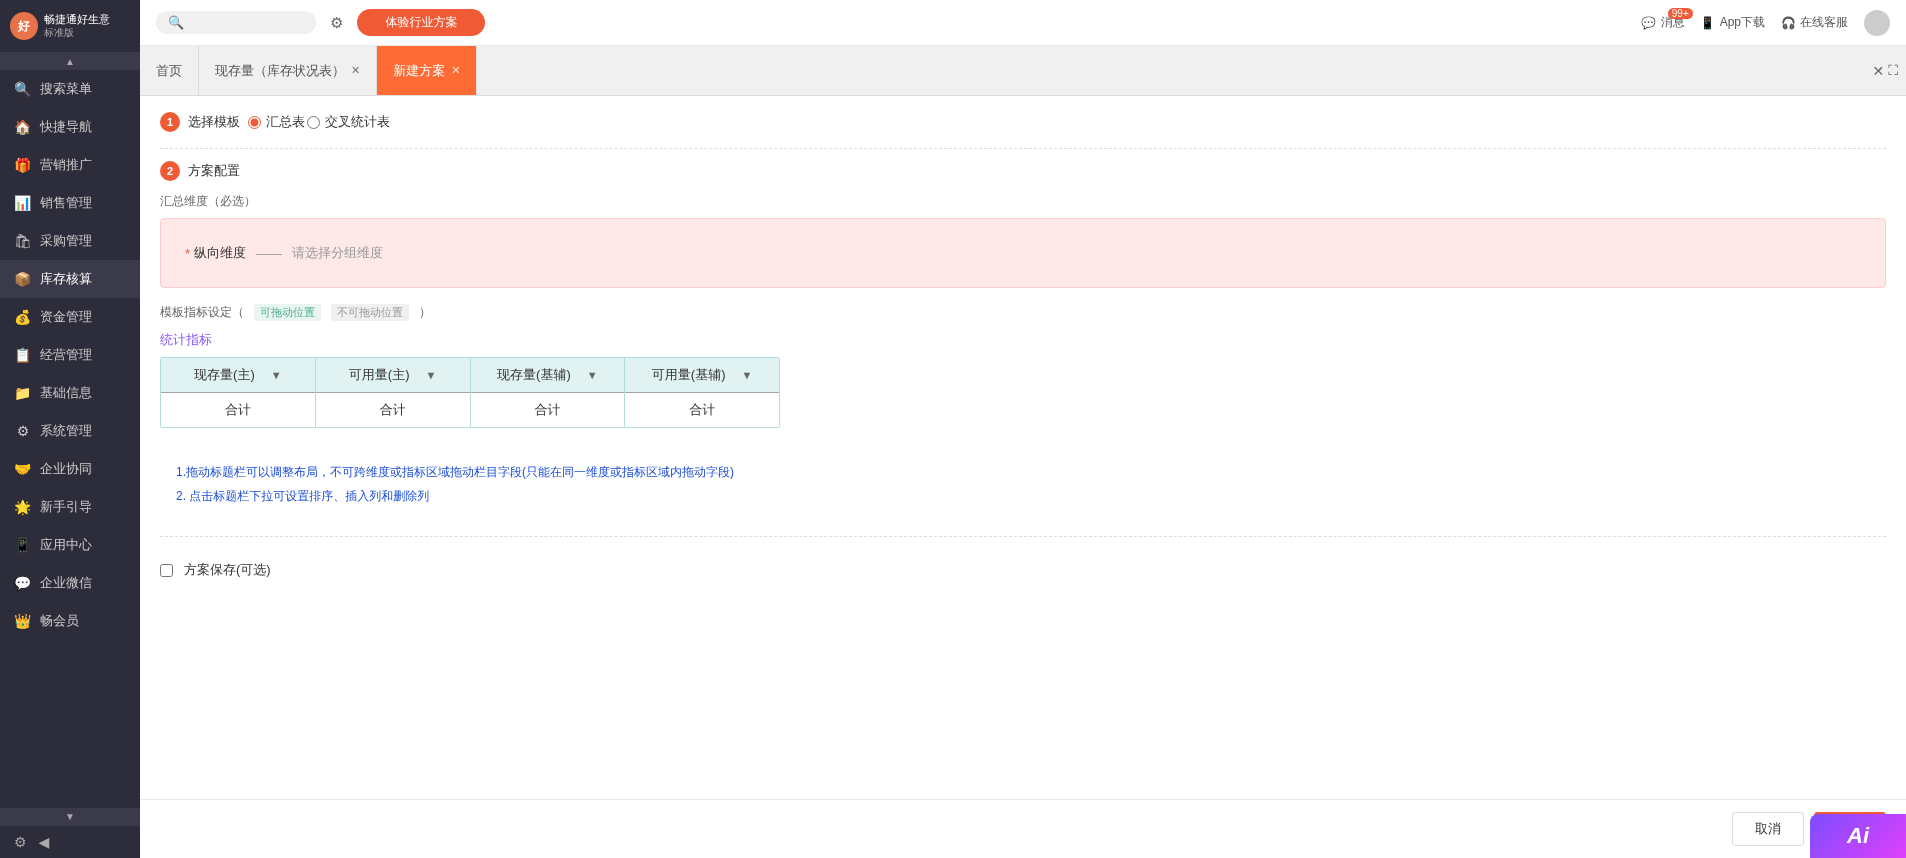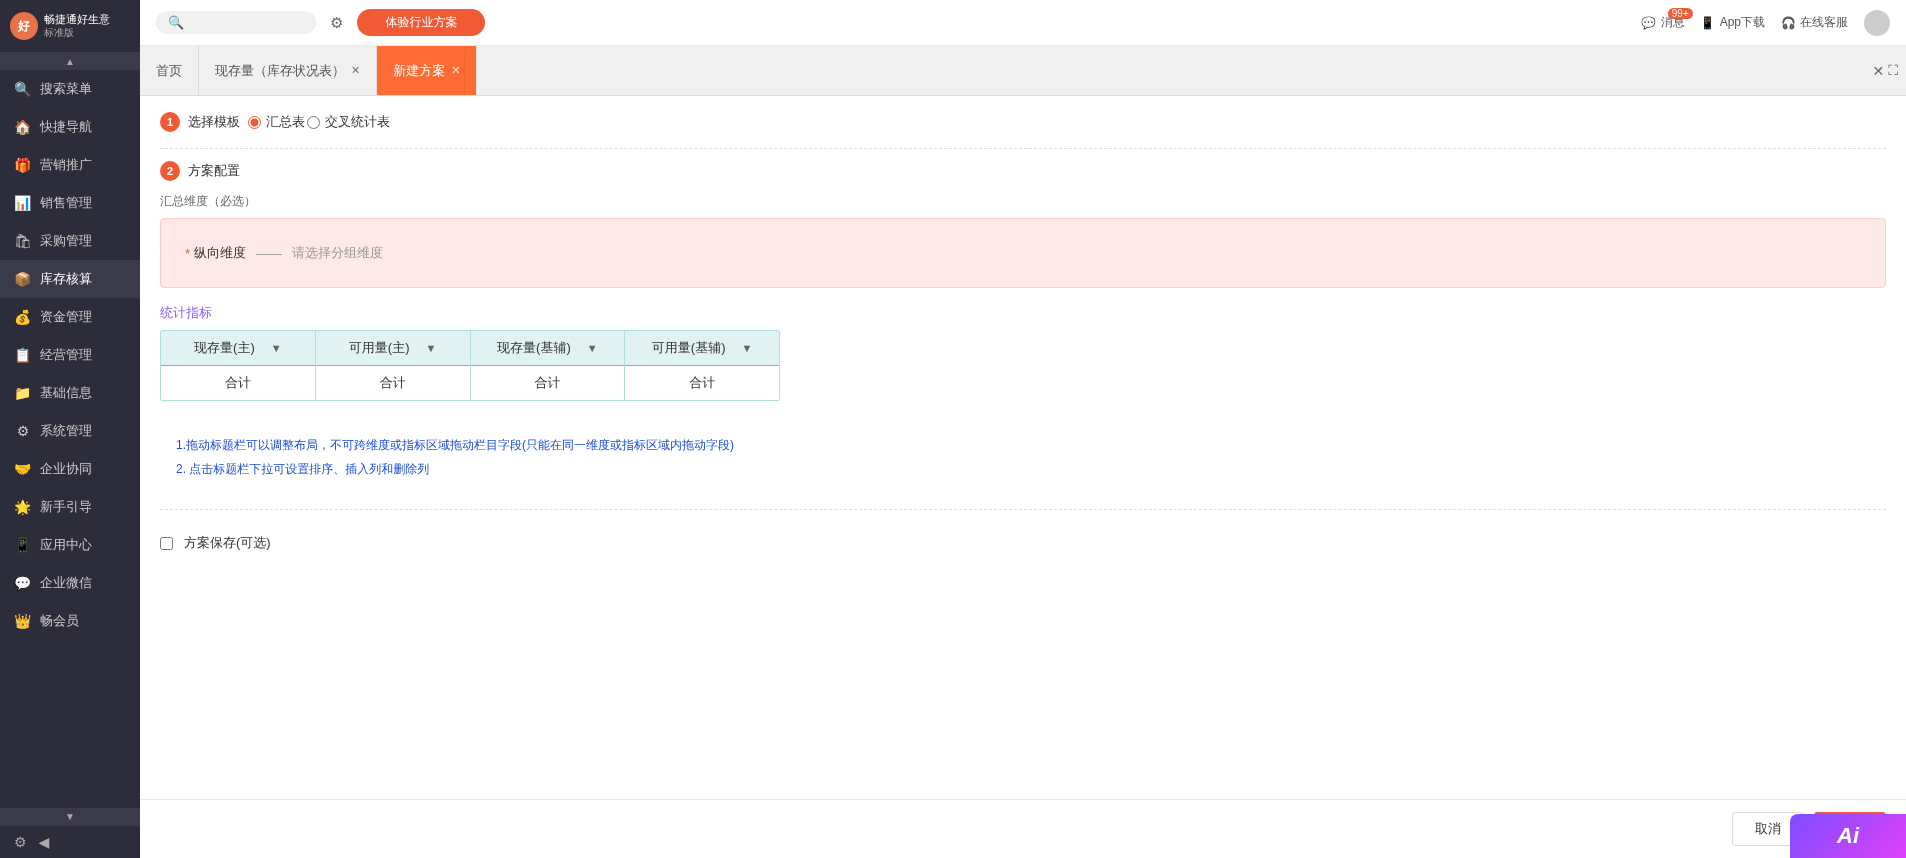--- a/index.html
+++ b/index.html
@@ -464,21 +464,21 @@
       padding: 3px;
       color: #aaa;
       font-size: 10px;
     }
 
     
     .ai-badge {
       position: fixed;
       bottom: 0;
       right: 0;
-      width: 116px;
+      width: 96px;
       height: 44px;
       background: linear-gradient(135deg, #7c4dff, #e040fb);
       color: white;
       display: flex;
       align-items: center;
       justify-content: center;
       font-size: 22px;
       font-weight: bold;
       font-style: italic;
       border-radius: 8px 0 0 0;
@@ -647,20 +647,26 @@
       <div class="indicator-config">
         <div class="dimension-label">汇总维度（必选）</div>
         <div class="dimension-box">
           <span class="dimension-required">*</span>
           <span class="dimension-field-name">纵向维度</span>
           <span class="dimension-dash">——</span>
           <span class="dimension-placeholder">请选择分组维度</span>
         </div>
       </div>
 
+      <div class="indicator-config-label">
+        <span>模板指标设定（</span>
+        <span class="draggable-badge">可拖动位置</span>
+        <span class="non-draggable-badge">不可拖动位置</span>
+        <span>）</span>
+      </div>
 
       <div class="stats-section">
         <div class="stats-section-label">统计指标</div>
         <div class="stats-table">
           <div class="stats-table-header">
             <div class="stats-col">
               <div class="stats-col-header">
                 <span>现存量(主)</span>
                 <span class="col-dropdown">▼</span>
               </div>

